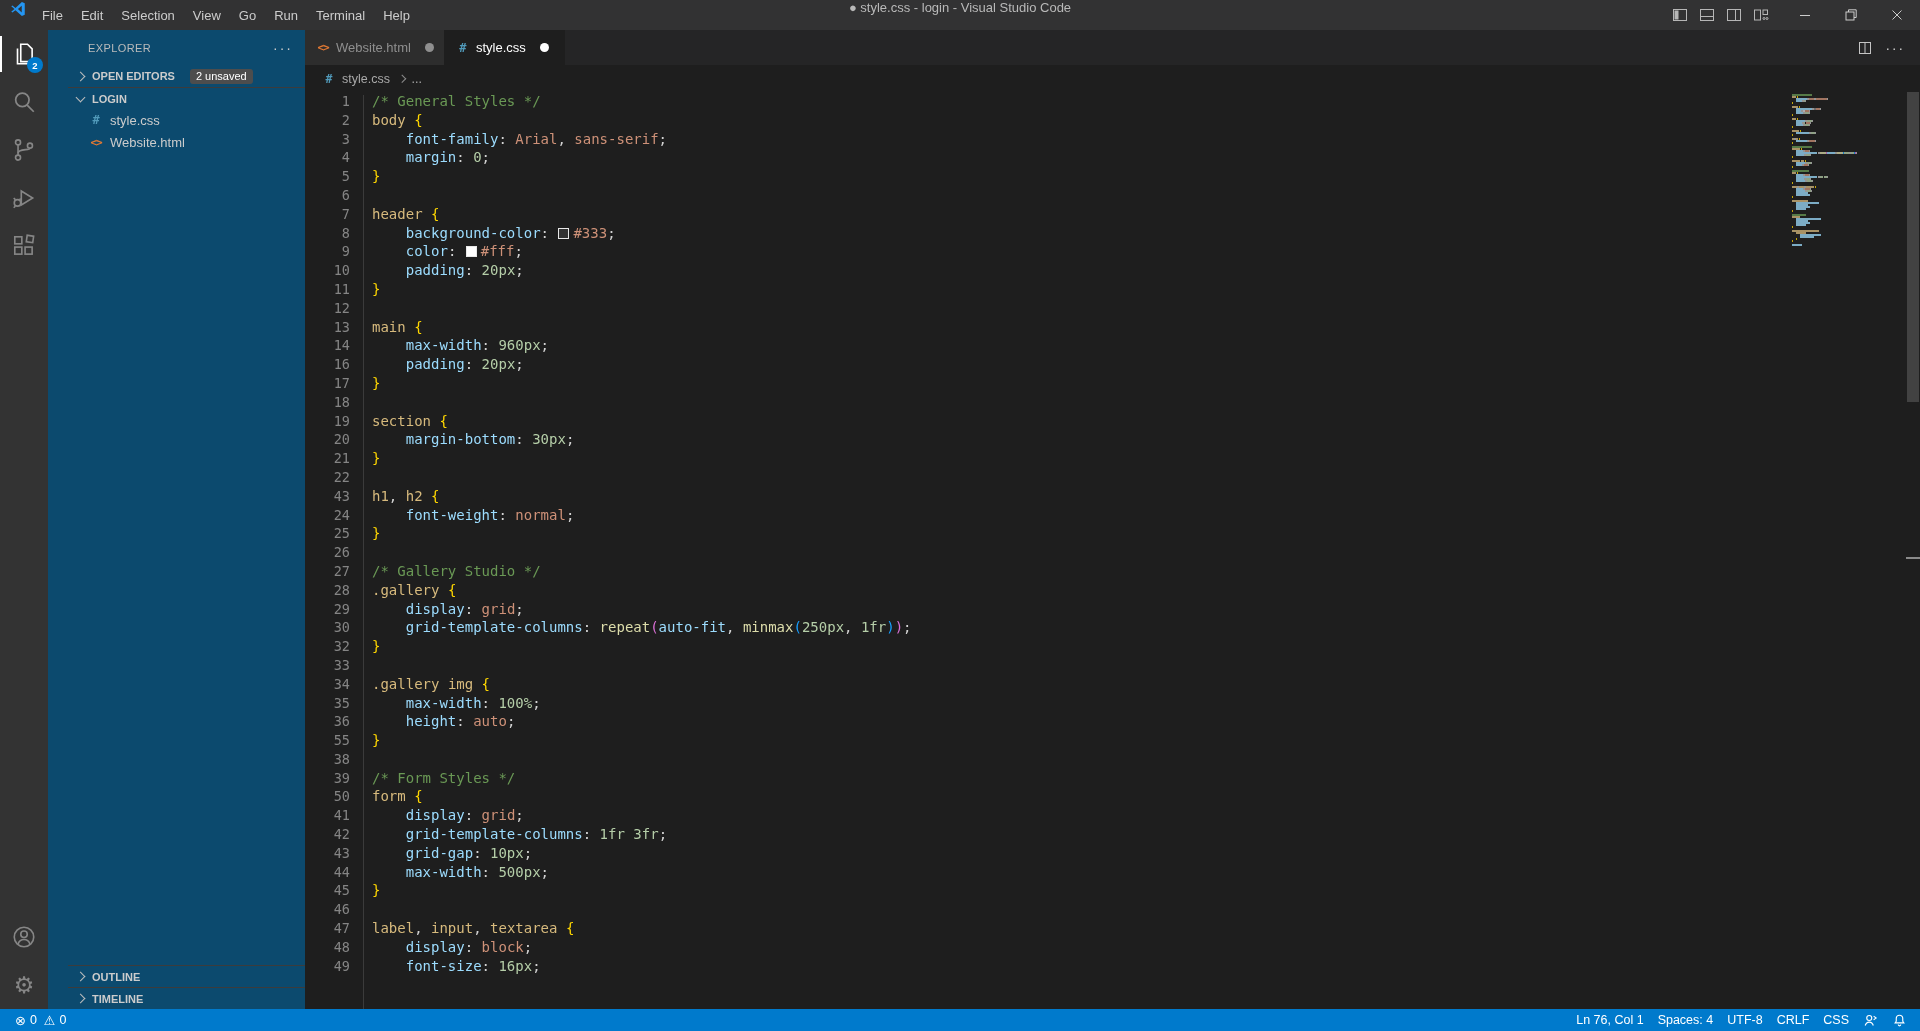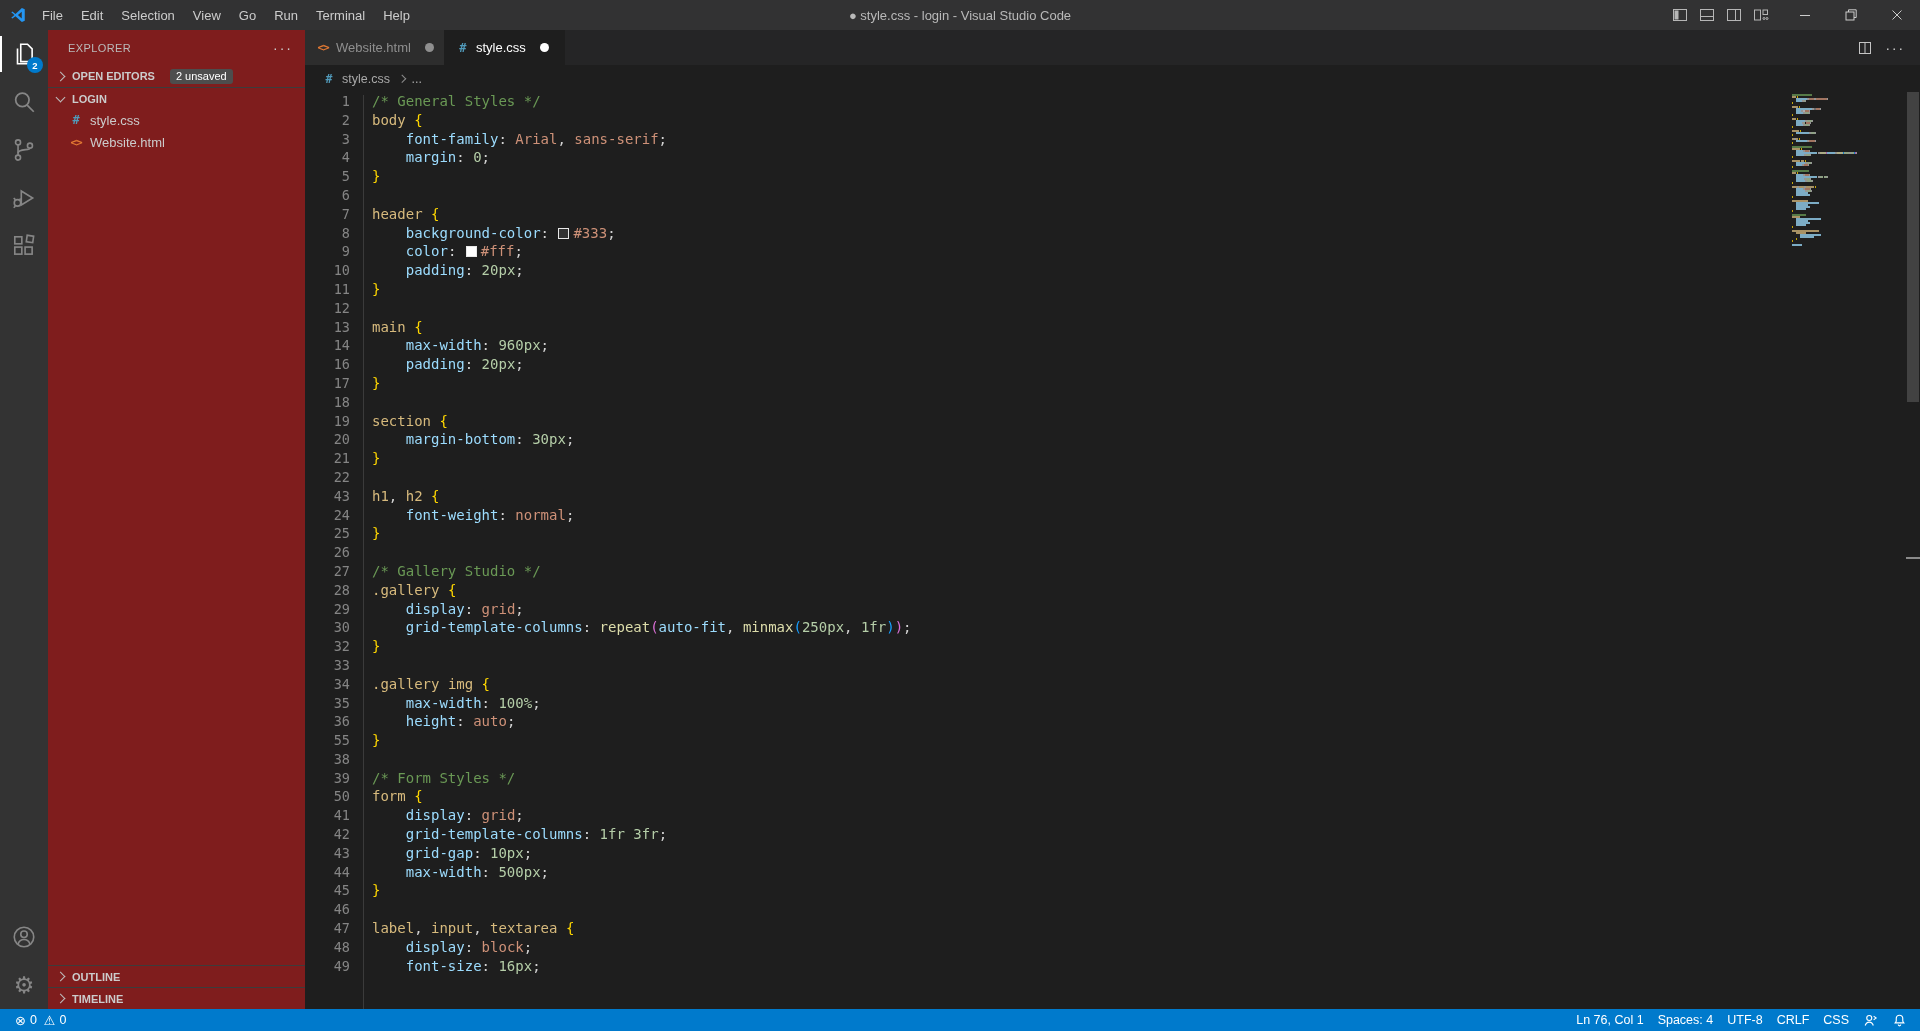--- a/index.html
+++ b/index.html
@@ -4,42 +4,42 @@
 <style>
   * { box-sizing: border-box; }
   html,body { margin:0; padding:0; background:#1e1e1e; }
   body {
     width:1920px; height:1031px; position:relative; overflow:hidden;
     font-family:"Liberation Sans", sans-serif; color:#cccccc;
     -webkit-font-smoothing:antialiased;
   }
   
   .titlebar{position:absolute;top:0;left:0;right:0;height:30px;background:#323233;
-    display:flex;align-items:center;font-size:13px;color:#cccccc;z-index:30;}
+    display:flex;align-items:flex-start;font-size:13px;color:#cccccc;z-index:30;}
   .vscode-logo{width:18px;height:18px;margin:0 6px 0 9px;flex:0 0 auto;}
   .menubar{display:flex;align-items:center;height:100%;}
   .menu-item{padding:0 9px;height:100%;display:flex;align-items:center;cursor:default;}
   .window-title{position:absolute;left:0;right:0;text-align:center;color:#b9b9b9;font-size:13px;pointer-events:none;}
   .titlebar-right{margin-left:auto;display:flex;align-items:center;height:100%;z-index:2;}
   .layout-controls{display:flex;align-items:center;height:100%;margin-right:8px;}
   .layout-btn{width:27px;height:100%;display:flex;align-items:center;justify-content:center;color:#b6b6b6;}
   .win-btn{width:46px;height:100%;display:flex;align-items:center;justify-content:center;color:#cccccc;}
   
   .app-row{position:absolute;top:30px;bottom:22px;left:0;right:0;display:flex;}
   
   .activitybar{width:48px;background:#333333;display:flex;flex-direction:column;align-items:center;flex:0 0 auto;}
   .act-item{width:48px;height:48px;display:flex;align-items:center;justify-content:center;color:#868686;position:relative;}
   .act-item.active{color:#ffffff;}
   .act-item.active::before{content:"";position:absolute;left:0;top:6px;bottom:6px;width:2px;background:#ffffff;}
   .act-badge{position:absolute;right:5px;bottom:5px;min-width:16px;height:16px;border-radius:9px;background:#007acc;
     color:#fff;font-size:9.5px;display:flex;align-items:center;justify-content:center;padding:0 3px;font-weight:bold;}
   .act-spacer{flex:1;}
   .gear-glyph{font-size:23px;line-height:1;font-family:"DejaVu Sans",sans-serif;}
   
-  .sidebar{width:257px;background:#7f1d1d;flex:0 0 auto;display:flex;flex-direction:column;font-size:13px;position:relative;}
+  .sidebar{width:257px;background:#0c4a6e;flex:0 0 auto;display:flex;flex-direction:column;font-size:13px;position:relative;padding-left:20px;}
   .sidebar-header{height:35px;display:flex;align-items:center;padding:0 12px 0 20px;color:#bbbbbb;font-size:11px;letter-spacing:.4px;}
   .sidebar-header .more{margin-left:auto;color:#cccccc;letter-spacing:2px;font-size:14px;}
   .section-row{height:22px;display:flex;align-items:center;padding:0 4px;font-size:11px;font-weight:bold;color:#cccccc;}
   .section-row.bordered{border-top:1px solid #3c3c3c;}
   .chev{width:7px;height:7px;border-right:1.3px solid #bdbdbd;border-bottom:1.3px solid #bdbdbd;display:inline-block;flex:0 0 auto;margin:0 8px 0 5px;}
   .chev.right{transform:rotate(-45deg);}
   .chev.down{transform:rotate(45deg);margin-top:-3px;}
   .unsaved-badge{margin-left:15px;background:#4d4d4d;color:#ffffff;font-size:11px;font-weight:normal;
     padding:1px 6px 2px;border-radius:3px;}
   .file-row{height:22px;display:flex;align-items:center;padding-left:20px;color:#cccccc;font-size:13px;}

